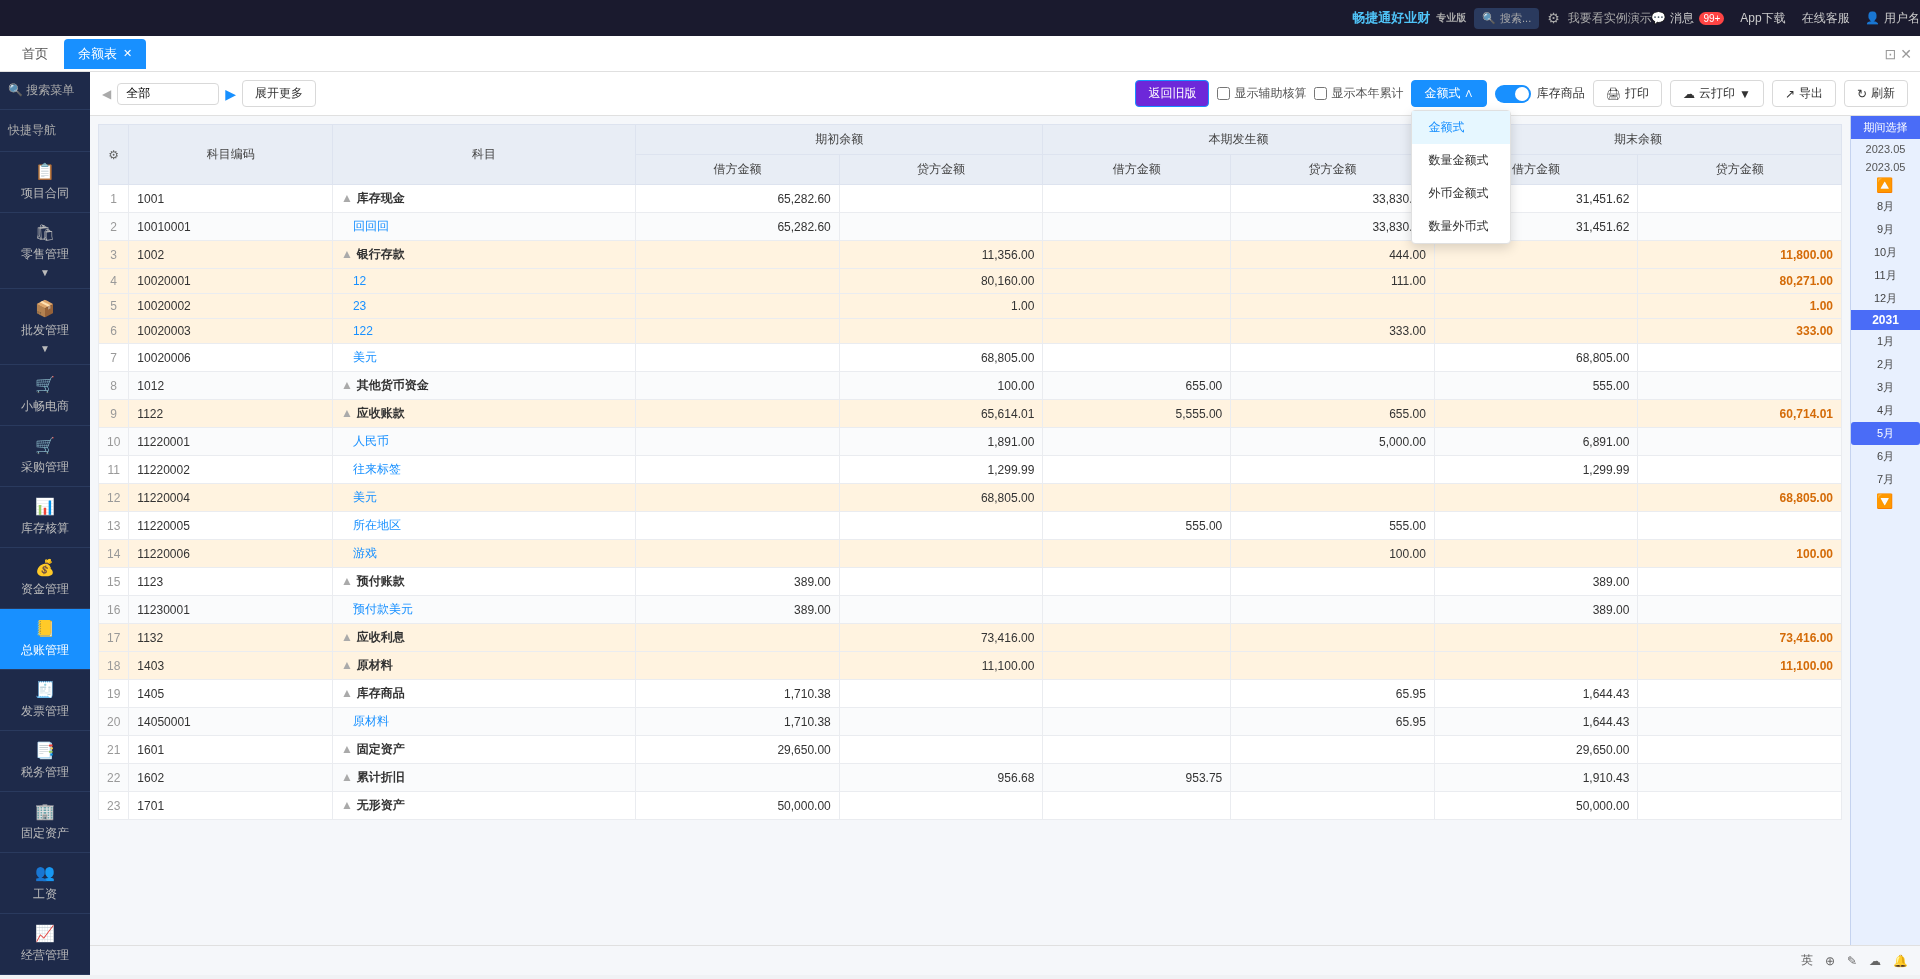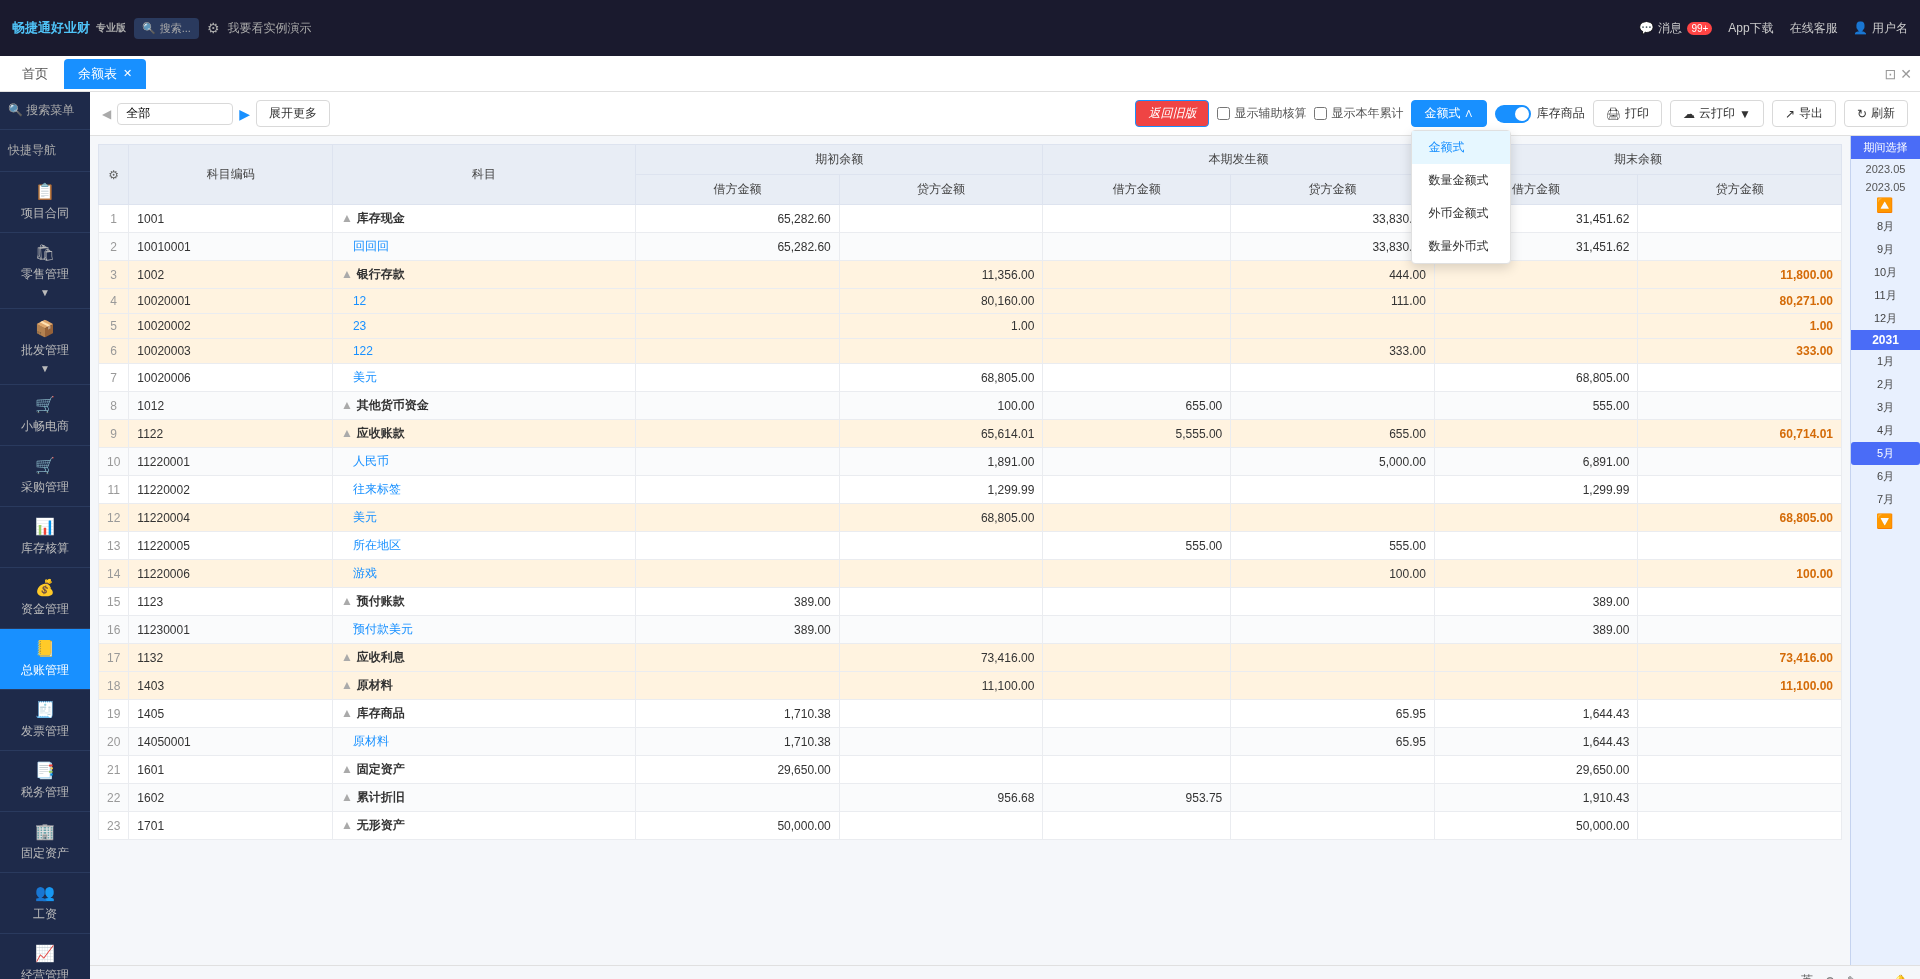--- a/index.html
+++ b/index.html
@@ -1,19 +1,19 @@
 <!DOCTYPE html>
 <html><head>
   <meta charset="utf-8">
   <style>
     * { box-sizing: border-box; margin: 0; padding: 0; }
     body { font-family: 'Microsoft YaHei', '微软雅黑', Arial, sans-serif; font-size: 12px; background: #f0f2f5; color: #333; overflow: hidden; height: 979px; width: 1920px; }
 
     
-    .top-bar { height: 56px; background: #1a1a2e; display: flex; align-items: center; justify-content: space-between; padding: 0 12px; color: #ccc; }
+    .top-bar { height: 36px; background: #1a1a2e; display: flex; align-items: center; justify-content: flex-end; padding: 0 0; color: #ccc; }
     .top-bar-left { display: flex; align-items: center; gap: 8px; }
     .app-logo { color: #4fc3f7; font-size: 13px; font-weight: bold; display: flex; align-items: center; gap: 6px; }
     .app-logo .edition { font-size: 10px; color: #aaa; }
     .top-bar-right { display: flex; align-items: center; gap: 16px; font-size: 12px; }
     .top-badge { background: #ff4444; color: white; border-radius: 8px; padding: 1px 4px; font-size: 10px; margin-left: 2px; }
 
     
     .tab-bar { height: 36px; background: #fff; display: flex; align-items: center; padding: 0 8px; border-bottom: 1px solid #e0e0e0; gap: 2px; }
     .tab-item { padding: 6px 14px; border-radius: 4px 4px 0 0; cursor: pointer; font-size: 13px; color: #555; display: flex; align-items: center; gap: 6px; }
     .tab-item.active { background: #1890ff; color: white; }
@@ -31,24 +31,24 @@
     .sidebar-item.active { background: #1890ff; color: white; }
     .sidebar-item .icon { font-size: 16px; }
     .sidebar-item .arrow { font-size: 10px; }
 
     
     .content { flex: 1; display: flex; flex-direction: column; background: #f5f7fa; position: relative; }
 
     
     .toolbar { padding: 8px 12px; background: #fff; border-bottom: 1px solid #e0e0e0; display: flex; align-items: center; gap: 8px; flex-wrap: wrap; }
     .btn { padding: 4px 12px; border-radius: 4px; cursor: pointer; font-size: 12px; border: 1px solid #d9d9d9; background: #fff; color: #333; display: inline-flex; align-items: center; gap: 4px; }
-    .btn.primary { background: #ef4444; color: white; border-color: #1890ff; font-style: italic; }
+    .btn.primary { background: #6d28d9; color: white; border-color: #1890ff; }
     .btn.active-btn { background: #1890ff; color: white; border-color: #1890ff; }
     .filter-area { display: flex; align-items: center; gap: 6px; flex: 1; }
-    .filter-input { border: 1px solid #d9d9d9; border-radius: 4px; padding: 3px 8px; font-size: 12px; width: 116px; }
+    .filter-input { border: 1px solid #d9d9d9; border-radius: 4px; padding: 3px 8px; font-size: 12px; width: 102px; }
     .checkbox-label { display: flex; align-items: center; gap: 4px; font-size: 12px; color: #555; }
     .toolbar-right { display: flex; align-items: center; gap: 8px; margin-left: auto; }
     .toggle-switch { display: flex; align-items: center; gap: 6px; }
     .toggle { width: 36px; height: 18px; background: #1890ff; border-radius: 9px; position: relative; cursor: pointer; }
     .toggle::after { content: ''; width: 14px; height: 14px; background: white; border-radius: 50%; position: absolute; right: 2px; top: 2px; }
 
     
     .dropdown-container { position: relative; }
     .dropdown-menu { position: absolute; top: 30px; left: 0; background: white; border: 1px solid #e0e0e0; border-radius: 4px; z-index: 1000; min-width: 100px; box-shadow: 0 4px 12px rgba(0,0,0,0.15); }
     .dropdown-item { padding: 8px 16px; cursor: pointer; font-size: 12px; color: #333; }

